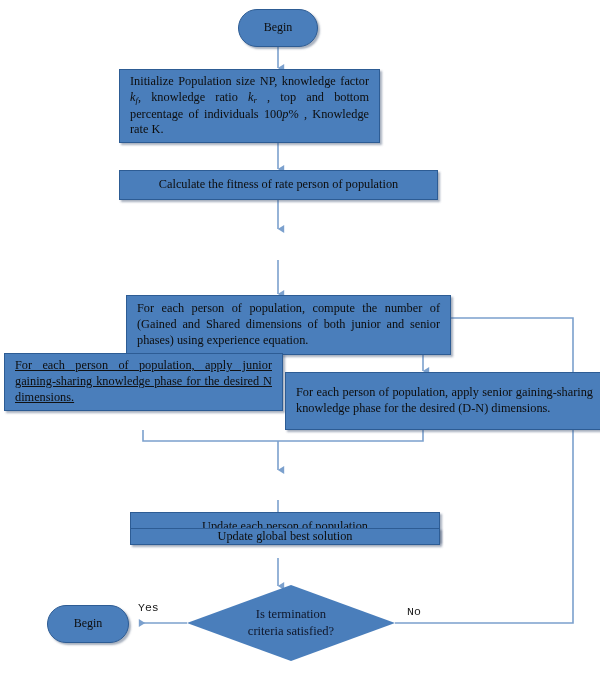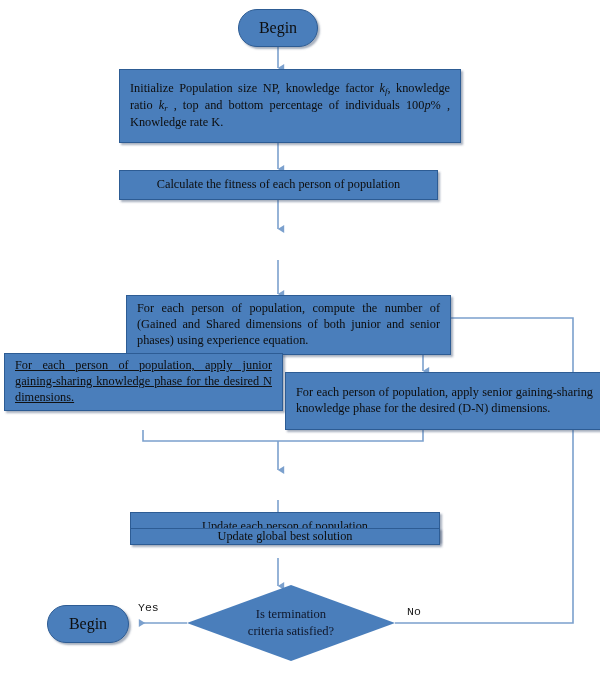--- a/index.html
+++ b/index.html
@@ -42,21 +42,21 @@
     line-height: 1.30;
     color: #0d0d0d;
   }
   .terminal {
     border-radius: 22px;
     background: #4a7ebb;
     border: 1.5px solid #2d5c94;
   }
   .terminal .txt {
     text-align: center;
-    font-size: 16px;
+    font-size: 12px;
   }
   .process .txt { text-align: center; }
   .process-just .txt {
     text-align: justify;
     text-align-last: left;
     padding: 0 10px;
   }
   .diamond-wrap {
     position: absolute;
     display: flex;
@@ -133,28 +133,28 @@
       <line x1="187" y1="623" x2="139" y2="623" marker-end="url(#arrowLeft)"></line>
 
       <path d="M395,623 L573,623 L573,318 L443,318" marker-end="url(#arrowLeft)"></path>
     </g>
   </svg>
 
   <div class="node terminal" style="left:238px; top:9px; width:80px; height:38px;">
     <span class="txt">Begin</span>
   </div>
 
-  <div class="node process process-just" style="left:119px; top:69px; width:342px; height:74px;">
+  <div class="node process process-just" style="left:119px; top:69px; width:261px; height:74px;">
     <span class="txt">
       <span>Initialize Population size NP, knowledge factor </span><span class="italic">k</span><span class="sub">f</span><span>, knowledge ratio </span><span class="italic">k</span><span class="sub">r</span><span> , top and bottom percentage of individuals 100</span><span class="italic">p</span><span>% , Knowledge rate K.</span>
     </span>
   </div>
 
   <div class="node process" style="left:119px; top:170px; width:319px; height:30px;">
-    <span class="txt">Calculate the fitness of each person of population</span>
+    <span class="txt">Calculate the fitness of rate person of population</span>
   </div>
 
 
   <div class="node process process-just" style="left:126px; top:295px; width:325px; height:60px;">
     <span class="txt">For each person of population, compute the number of (Gained and Shared dimensions of both junior and senior phases) using experience equation.</span>
   </div>
 
   <div class="node process process-just" style="left:4px; top:353px; width:279px; height:58px;text-decoration:underline;">
     <span class="txt">For each person of population, apply junior gaining-sharing knowledge phase for the desired N dimensions.</span>
   </div>

